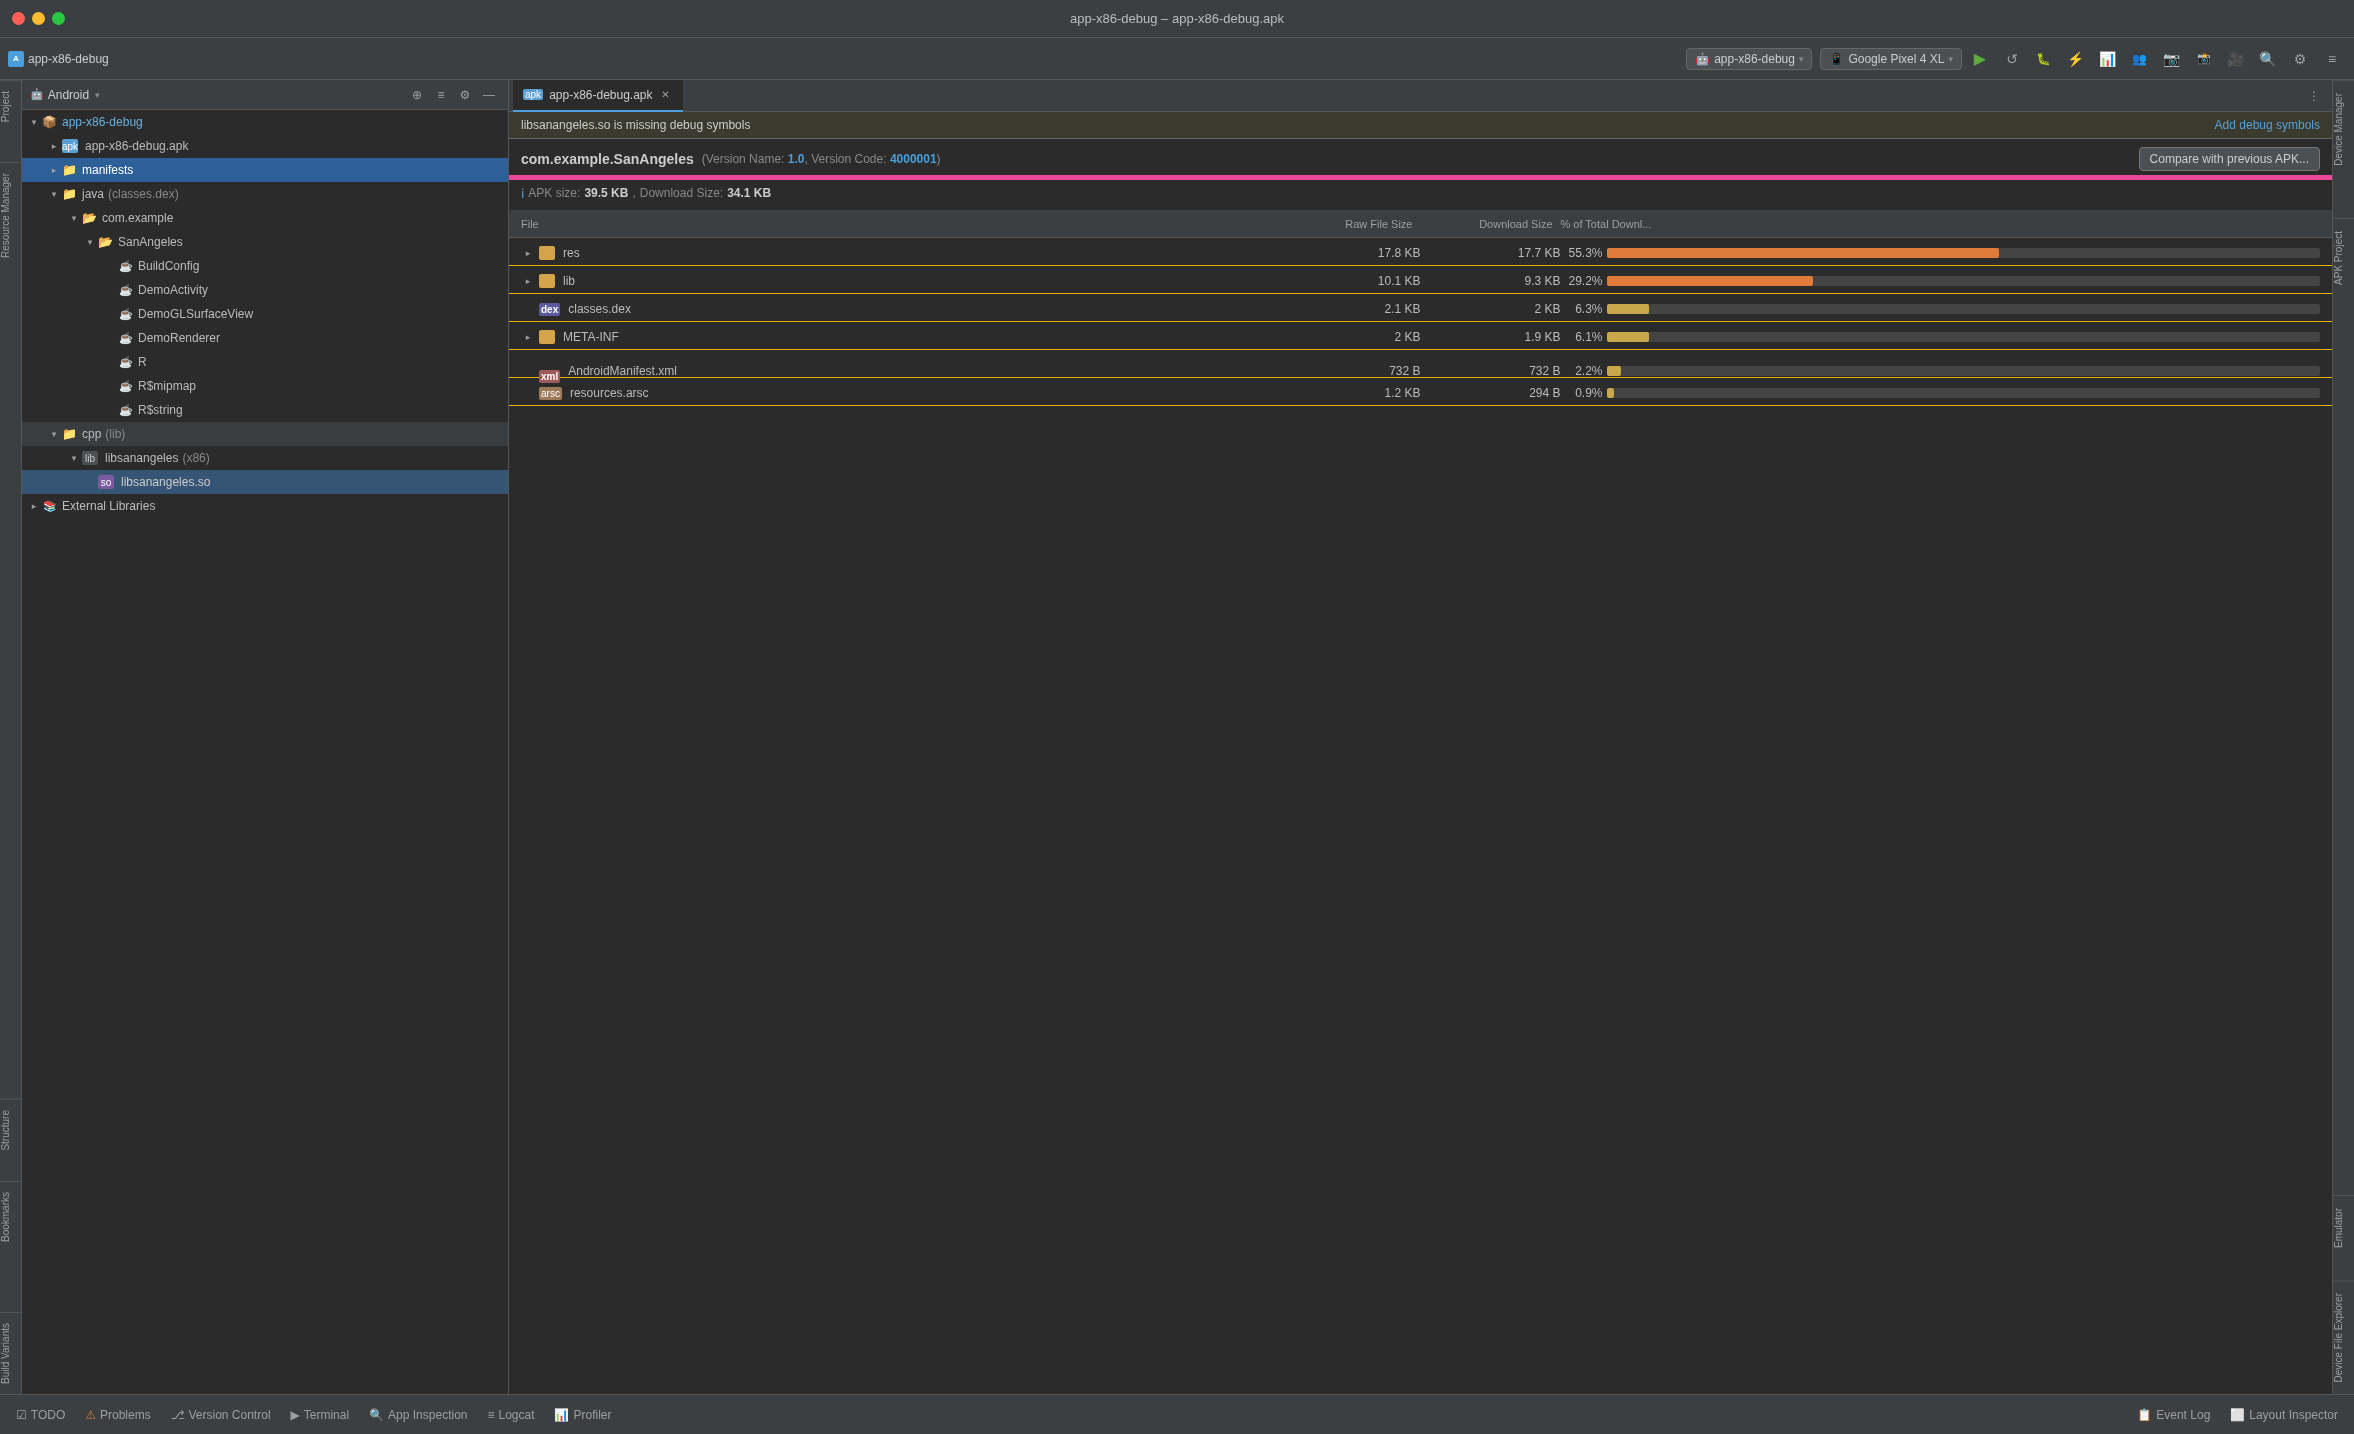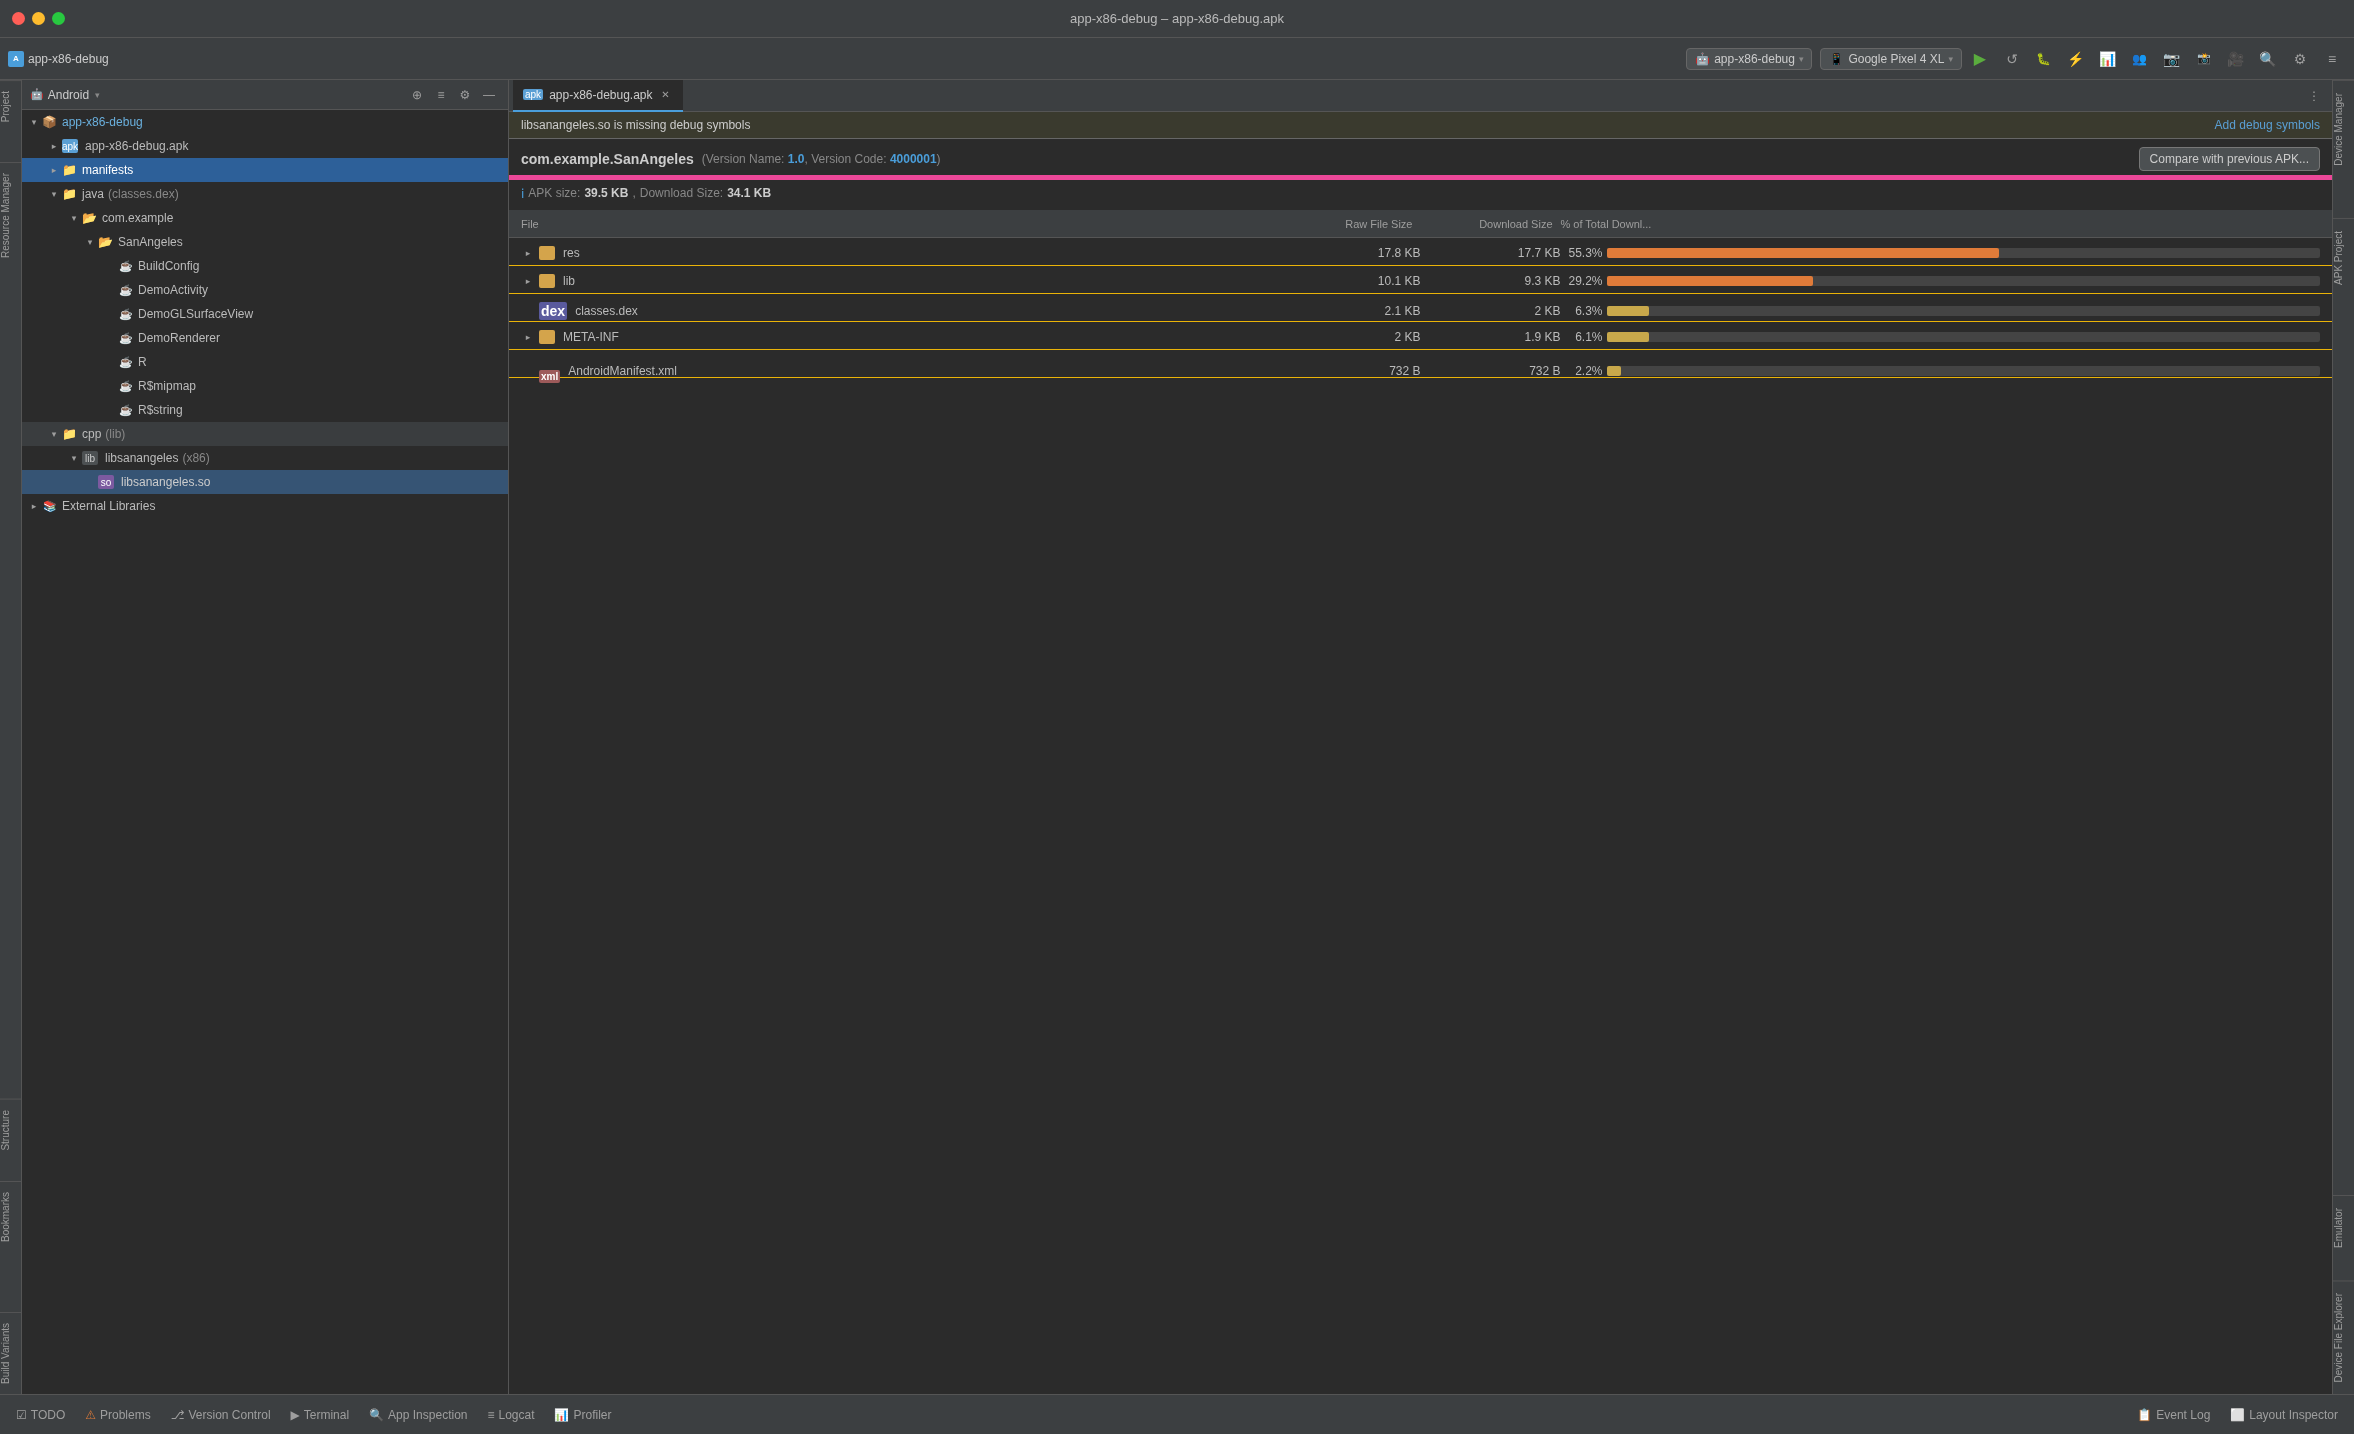--- a/index.html
+++ b/index.html
@@ -346,21 +346,21 @@
       display: flex;
       align-items: center;
       justify-content: center;
       font-size: 9px;
       color: #9e9e9e;
       cursor: pointer;
     }
     .expand-btn.collapsed::before { content: '▸'; }
     .expand-btn.empty { visibility: hidden; }
     .file-dex {
-      font-size: 14px;
+      font-size: 10px;
       background: #5a5a9d;
       color: white;
       padding: 1px 2px;
       border-radius: 2px;
       font-weight: bold;
     }
     .file-xml {
       font-size: 10px;
       background: #9d5a5a;
       color: white;
@@ -753,20 +753,35 @@
         <div class="num-cell">732 B</div>
         <div class="num-cell">732 B</div>
         <div class="bar-cell">
           <span class="bar-pct">2.2%</span>
           <div class="bar-bg">
             <div class="bar-fill bar-yellow" style="width:2%;"></div>
           </div>
         </div>
       </div>
 
+      <div class="table-row">
+        <div class="file-cell">
+          <span class="expand-btn empty"></span>
+          <span class="file-arsc" style="margin-right:4px;">arsc</span>
+          <span>resources.arsc</span>
+        </div>
+        <div class="num-cell">1.2 KB</div>
+        <div class="num-cell">294 B</div>
+        <div class="bar-cell">
+          <span class="bar-pct">0.9%</span>
+          <div class="bar-bg">
+            <div class="bar-fill bar-yellow" style="width:1%;"></div>
+          </div>
+        </div>
+      </div>
 
     </div>
 
   </div>
 
   <div style="width:22px; background:#3c3f41; border-left:1px solid #555; display:flex; flex-direction:column; align-items:center;">
     <div class="side-label-vert">Device Manager</div>
     <div style="height:40px;"></div>
     <div class="side-label-vert">APK Project</div>
     <div style="flex:1;"></div>

